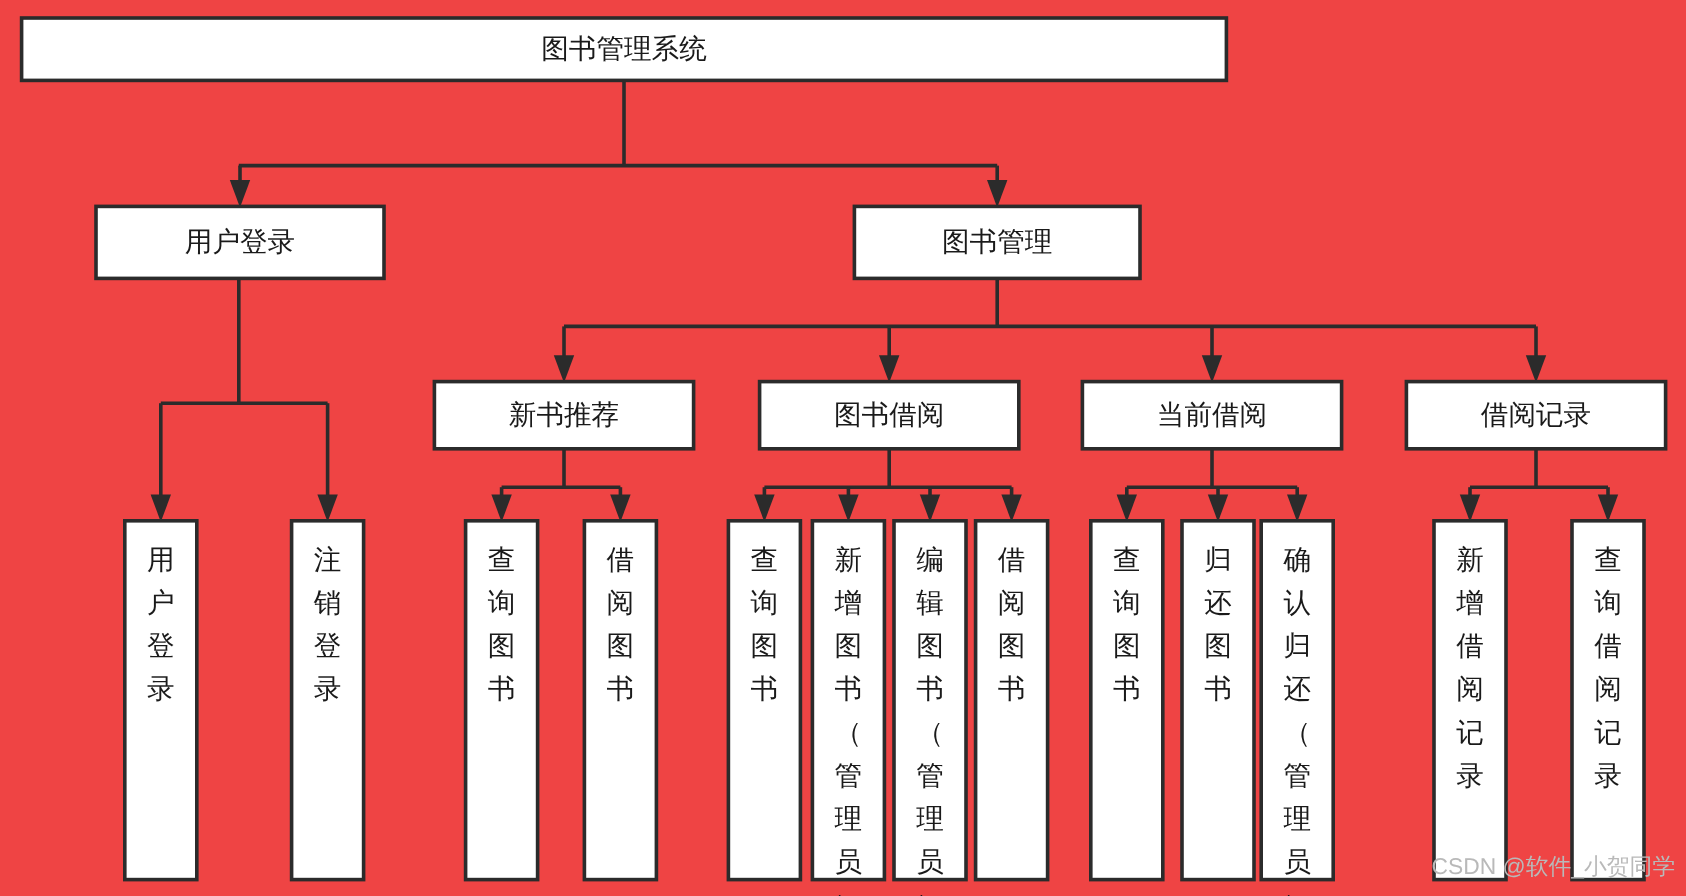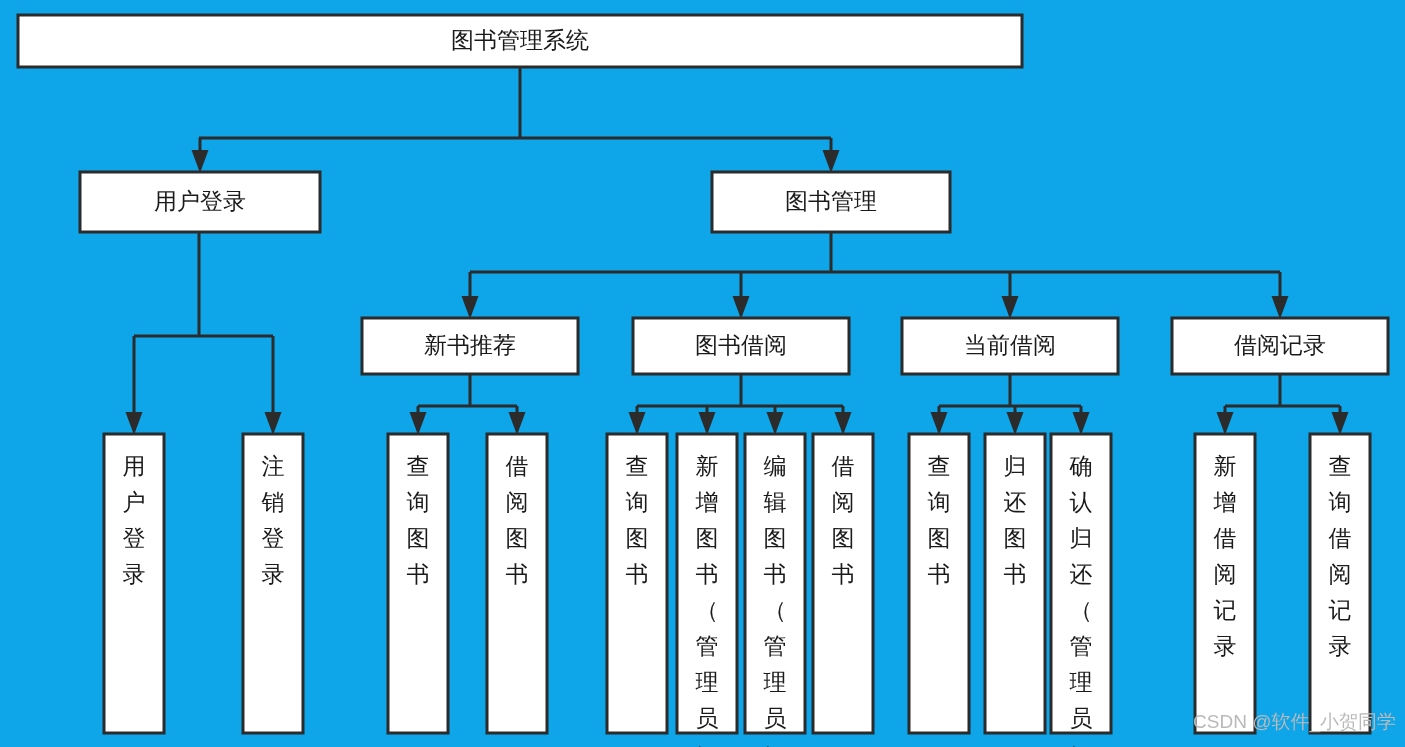--- a/index.html
+++ b/index.html
@@ -8,21 +8,21 @@
     padding: 0;
     background: #ffffff;
   }
   body {
     font-family: "Liberation Sans", "DejaVu Sans", sans-serif;
   }
   #diagram-root {
     position: relative;
     width: 1405px;
     height: 747px;
-    background: #0ea5e9;
+    background: #ef4444;
     overflow: hidden;
   }
   svg.diagram-canvas {
     position: absolute;
     left: 0;
     top: 0;
     width: 1405px;
     height: 747px;
     display: block;
   }

